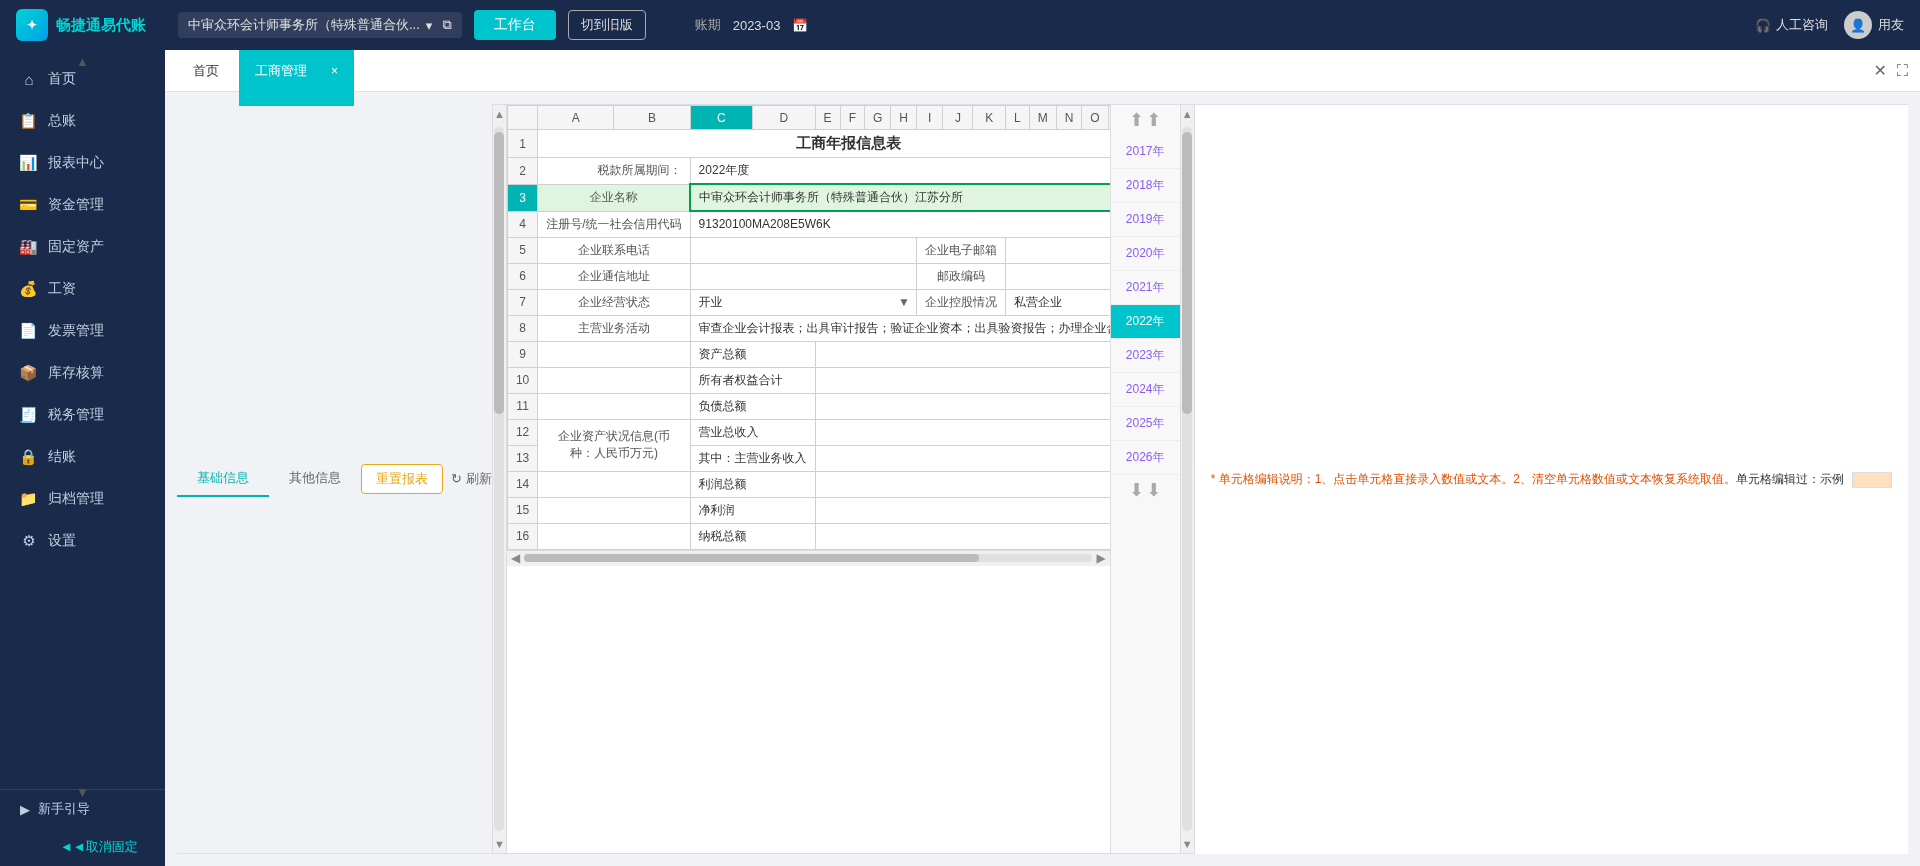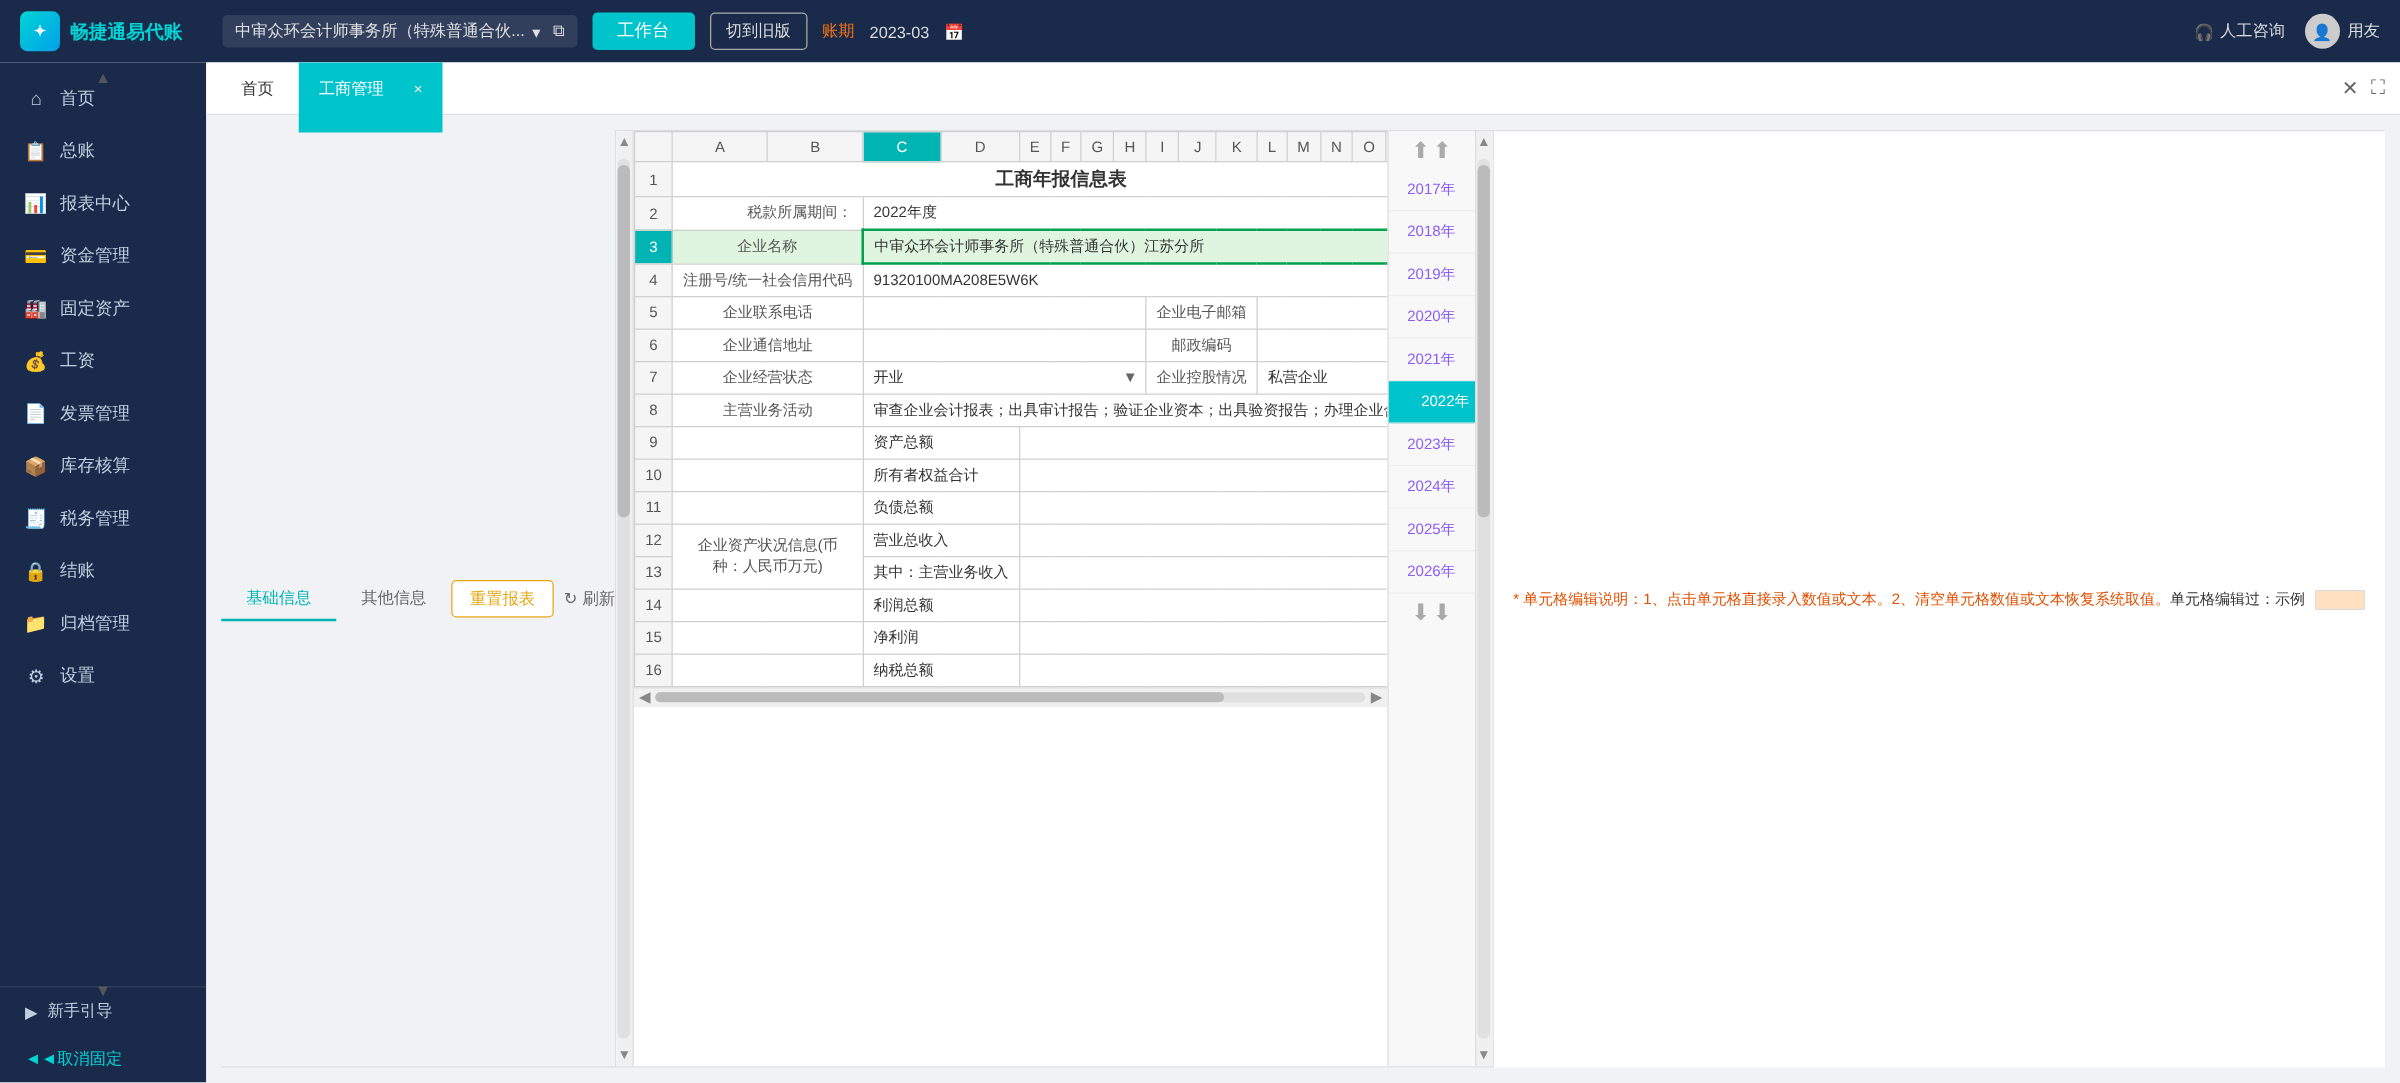--- a/index.html
+++ b/index.html
@@ -23,21 +23,21 @@
     
     .main-layout { display: flex; height: calc(100vh - 50px); }
     
     
     .sidebar { width: 165px; background: #1a2a4a; color: #c0cfe0; display: flex; flex-direction: column; flex-shrink: 0; }
     .sidebar-scroll { flex: 1; overflow-y: auto; }
     .sidebar-item { display: flex; align-items: center; gap: 10px; padding: 12px 20px; cursor: pointer; font-size: 14px; transition: background 0.2s; }
     .sidebar-icon { width: 18px; height: 18px; display: flex; align-items: center; justify-content: center; font-size: 15px; }
     .sidebar-bottom { border-top: 1px solid rgba(255,255,255,0.1); }
     .new-user-btn { display: flex; align-items: center; gap: 8px; padding: 10px 20px; color: #c0cfe0; cursor: pointer; font-size: 13px; }
-    .pin-btn { display: flex; align-items: center; gap: 8px; padding: 10px 20px; color: #00d4d4; cursor: pointer; font-size: 13px; }
+    .pin-btn { display: flex; align-items: center; gap: 8px; padding: 10px 20px; color: #00d4d4; cursor: pointer; font-size: 13px; margin-left: 40px; }
 
     
     .content-area { flex: 1; display: flex; flex-direction: column; background: #f0f2f5; overflow: hidden; }
     
     
     .tab-bar { display: flex; align-items: center; background: white; border-bottom: 1px solid #e0e0e0; padding: 0 12px; height: 42px; gap: 4px; }
     .tab-home { padding: 8px 16px; color: #333; cursor: pointer; font-size: 13px; }
     .tab-item { display: flex; align-items: center; gap: 24px; padding: 26px 16px; background: #00c4cc; color: white; border-radius: 4px 4px 0 0; cursor: pointer; font-size: 13px; }
     .tab-close { cursor: pointer; font-size: 12px; }
     .tab-right { margin-left: auto; display: flex; align-items: center; gap: 10px; }
@@ -57,21 +57,21 @@
     .refresh-btn { display: flex; align-items: center; gap: 4px; color: #666; cursor: pointer; font-size: 13px; background: none; border: none; }
 
     
     .spreadsheet-container { flex: 1; display: flex; overflow: hidden; position: relative; border: 1px solid #ddd; background: white; }
     .spreadsheet-main { flex: 1; overflow: auto; }
     .spreadsheet-right-panel { width: 70px; border-left: 1px solid #ddd; background: #f8f8f8; display: flex; flex-direction: column; align-items: center; }
     
     
     .year-panel { display: flex; flex-direction: column; align-items: center; width: 100%; }
     .year-btn { width: 100%; text-align: center; padding: 8px 4px; font-size: 12px; color: #8b5cf6; cursor: pointer; border-bottom: 1px solid #eee; }
-    .year-btn.active { background: #00c4cc; color: white; text-align: right; }
+    .year-btn.active { background: #00c4cc; color: white; }
     .panel-arrow { font-size: 18px; color: #aaa; cursor: pointer; }
 
     
     table.spreadsheet { border-collapse: collapse; width: 100%; font-size: 12px; }
     table.spreadsheet th, table.spreadsheet td { border: 1px solid #d0d0d0; padding: 4px 8px; white-space: nowrap; }
     table.spreadsheet th { background: #f5f5f5; text-align: center; font-weight: normal; color: #555; height: 24px; }
     table.spreadsheet td { height: 26px; }
     .row-num { background: #f5f5f5; text-align: center; color: #555; width: 30px; min-width: 30px; }
     .cell-title { text-align: center; font-size: 15px; font-weight: bold; color: #333; }
     .cell-label { text-align: center; color: #555; }
@@ -103,21 +103,21 @@
     <div class="logo-icon">✦</div>
     <span>畅捷通易代账</span>
   </div>
   <div class="company-selector">
     <span>中审众环会计师事务所（特殊普通合伙...</span>
     <span>▾</span>
     <span style="margin-left:4px;">⧉</span>
   </div>
   <button class="workbench-btn">工作台</button>
   <button class="switch-btn">切到旧版</button>
-  <span style="color:#f97316;">账期</span>
+  <span style="color:#a3a3a3;margin-left:37px;">账期</span>
   <span style="color:#ddd;">2023-03</span>
   <span style="color:#aaa; cursor:pointer;">📅</span>
   <div class="topbar-right">
     <div class="service-btn">
       <span>🎧</span>
       <span>人工咨询</span>
     </div>
     <div class="user-area">
       <div class="user-avatar">
         <span>👤</span>

